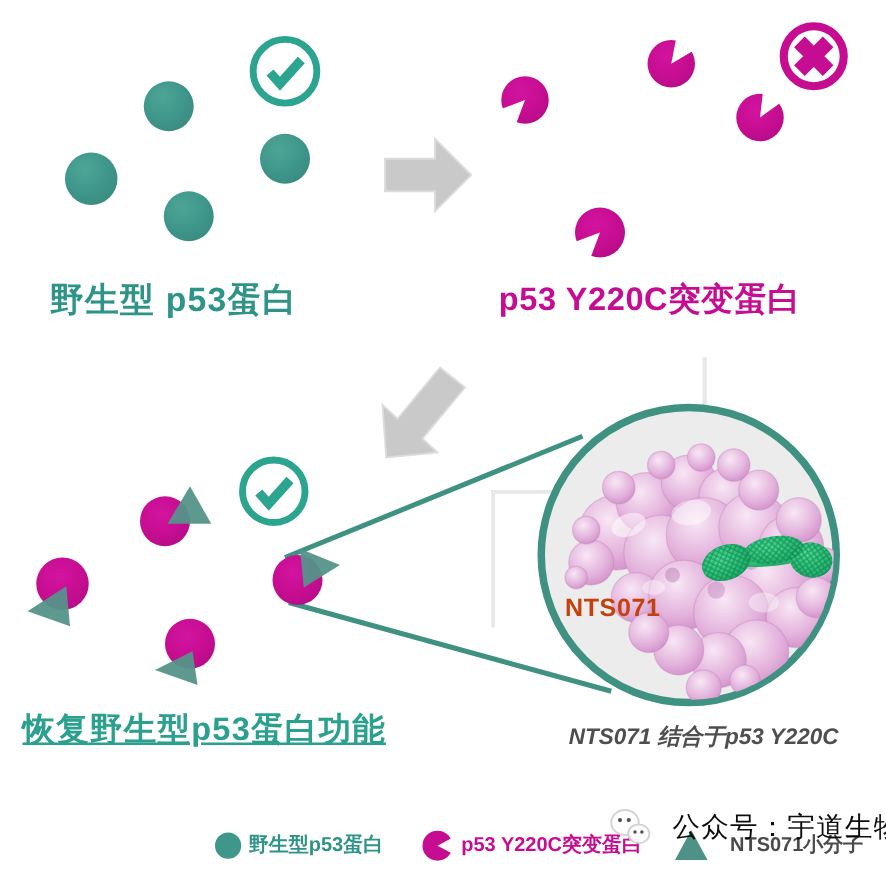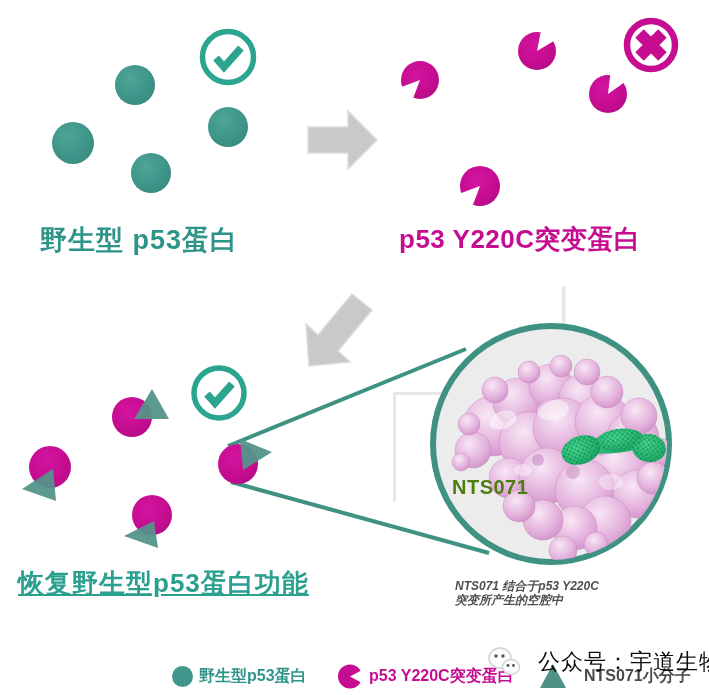--- a/index.html
+++ b/index.html
@@ -4,23 +4,23 @@
 <style>
   html,body{margin:0;padding:0;background:#fff;}
   body{width:709px;height:695px;overflow:hidden;
        font-family:"Liberation Sans","DejaVu Sans",sans-serif;}
   .stage{position:relative;width:709px;height:665px;background:#fff;}
   .layer{position:absolute;left:0;top:0;}
   .lbl{position:absolute;font-weight:bold;white-space:nowrap;}
   .lbl-wild{left:40px;top:222px;font-size:27px;letter-spacing:1px;color:#2F9488;}
   .lbl-mutant{left:399px;top:222px;font-size:26px;letter-spacing:.5px;color:#C60D91;}
   .lbl-restored{left:18px;top:566px;font-size:26px;letter-spacing:1px;color:#2BA08F;text-decoration:underline;}
-  .lbl-nts{left:452px;top:476px;font-size:20px;letter-spacing:.5px;color:#4d7c0f;}
+  .lbl-nts{left:452px;top:476px;font-size:20px;letter-spacing:.5px;color:#c2410c;}
   .caption{position:absolute;left:455px;top:579px;width:240px;
-           font-size:12px;font-weight:bold;font-style:italic;color:#4E4E4E;line-height:1.17;}
+           font-size:18px;font-weight:bold;font-style:italic;color:#4E4E4E;line-height:1.17;}
   .legend-item{position:absolute;display:flex;align-items:center;gap:5px;height:28px;top:662px;}
   .legend-item .txt{font-size:16px;font-weight:bold;white-space:nowrap;}
   .li-1{left:171px;} .li-1 .txt{color:#2F9488;}
   .li-2{left:337px;} .li-2 .txt{color:#C60D91;}
   .li-3{left:539px;} .li-3 .txt{color:#4A4A4A;margin-left:12px;}
   .watermark{position:absolute;left:486px;top:646px;display:flex;align-items:center;gap:16px;
              color:#000000;font-size:22px;letter-spacing:1px;white-space:nowrap;opacity:.95;z-index:5;}
 </style>
 </head>
 <body>
@@ -170,21 +170,20 @@
     </g>
   </svg>
 
   <div class="lbl lbl-wild">野生型 p53蛋白</div>
   <div class="lbl lbl-mutant">p53 Y220C突变蛋白</div>
   <div class="lbl lbl-restored">恢复野生型p53蛋白功能</div>
   <div class="lbl lbl-nts">NTS071</div>
 
   <div class="caption">
     <div>NTS071 结合于p53 Y220C</div>
-    <div>突变所产生的空腔中</div>
   </div>
 
   <div class="legend-item li-1">
     <svg width="23" height="23">
       <circle cx="11.5" cy="11.5" r="10.5" fill="#3F968A"></circle>
     </svg>
     <span class="txt">野生型p53蛋白</span>
   </div>
   <div class="legend-item li-2">
     <svg width="27" height="27">

